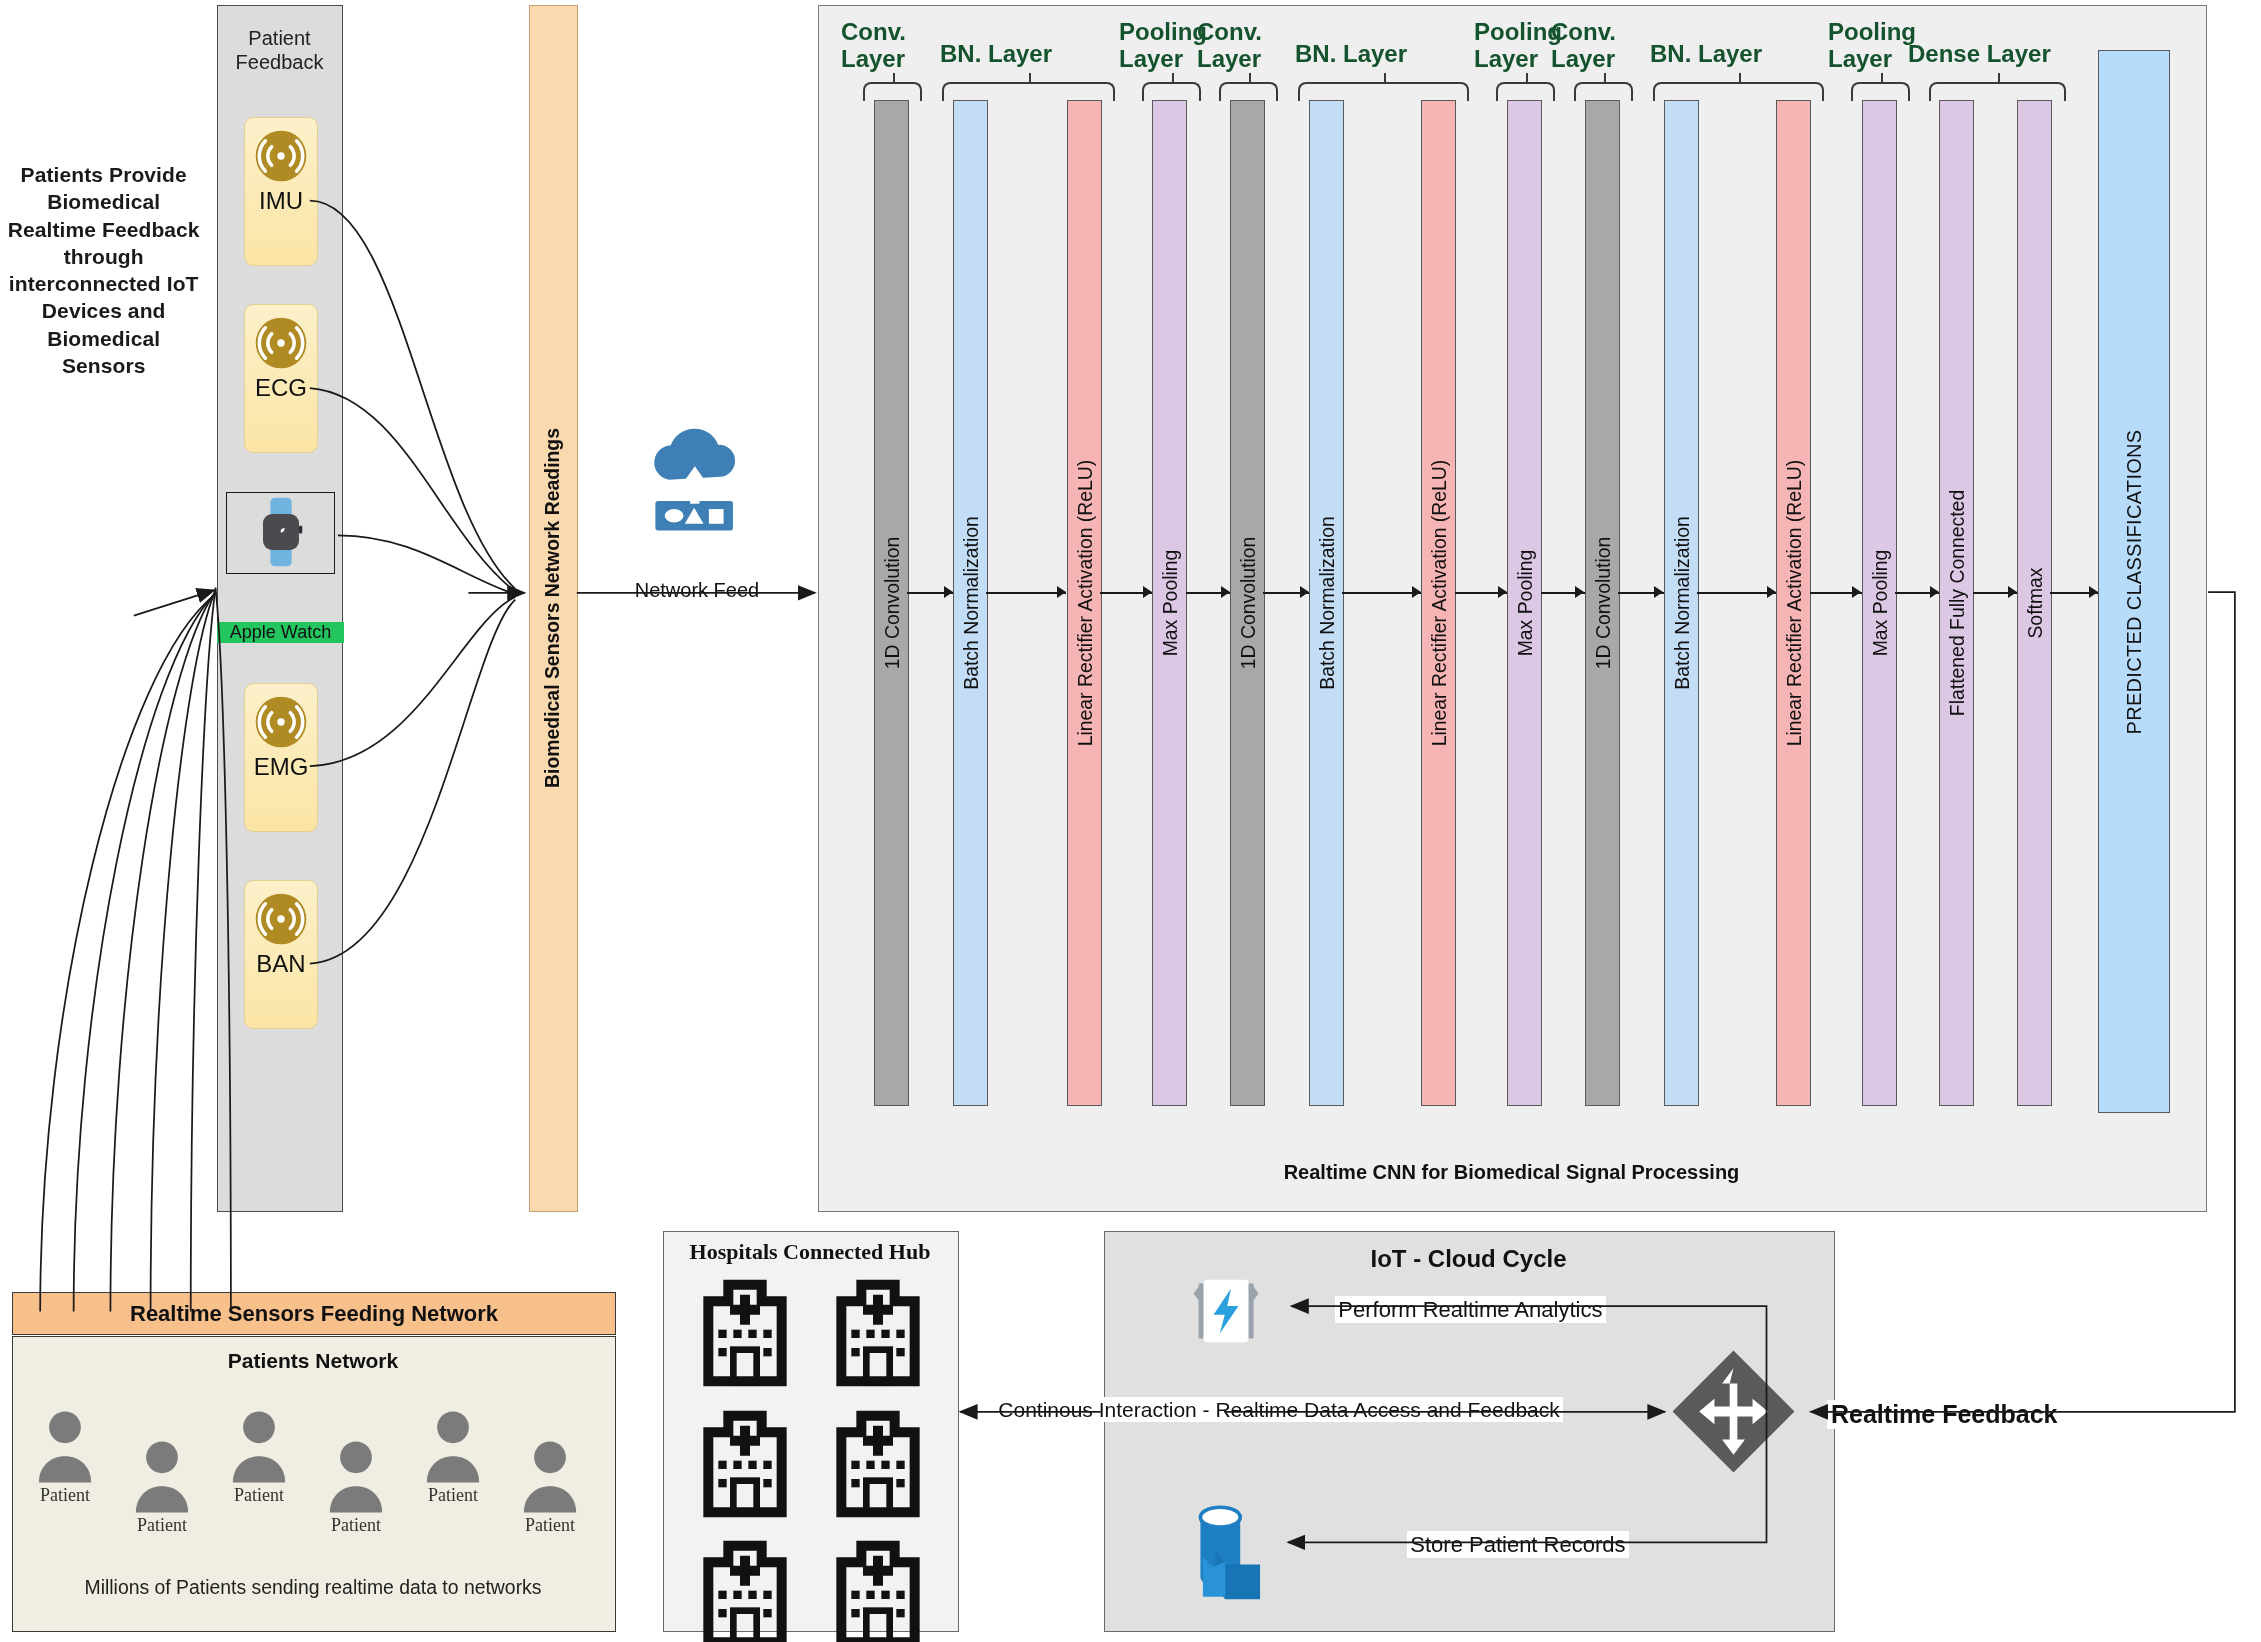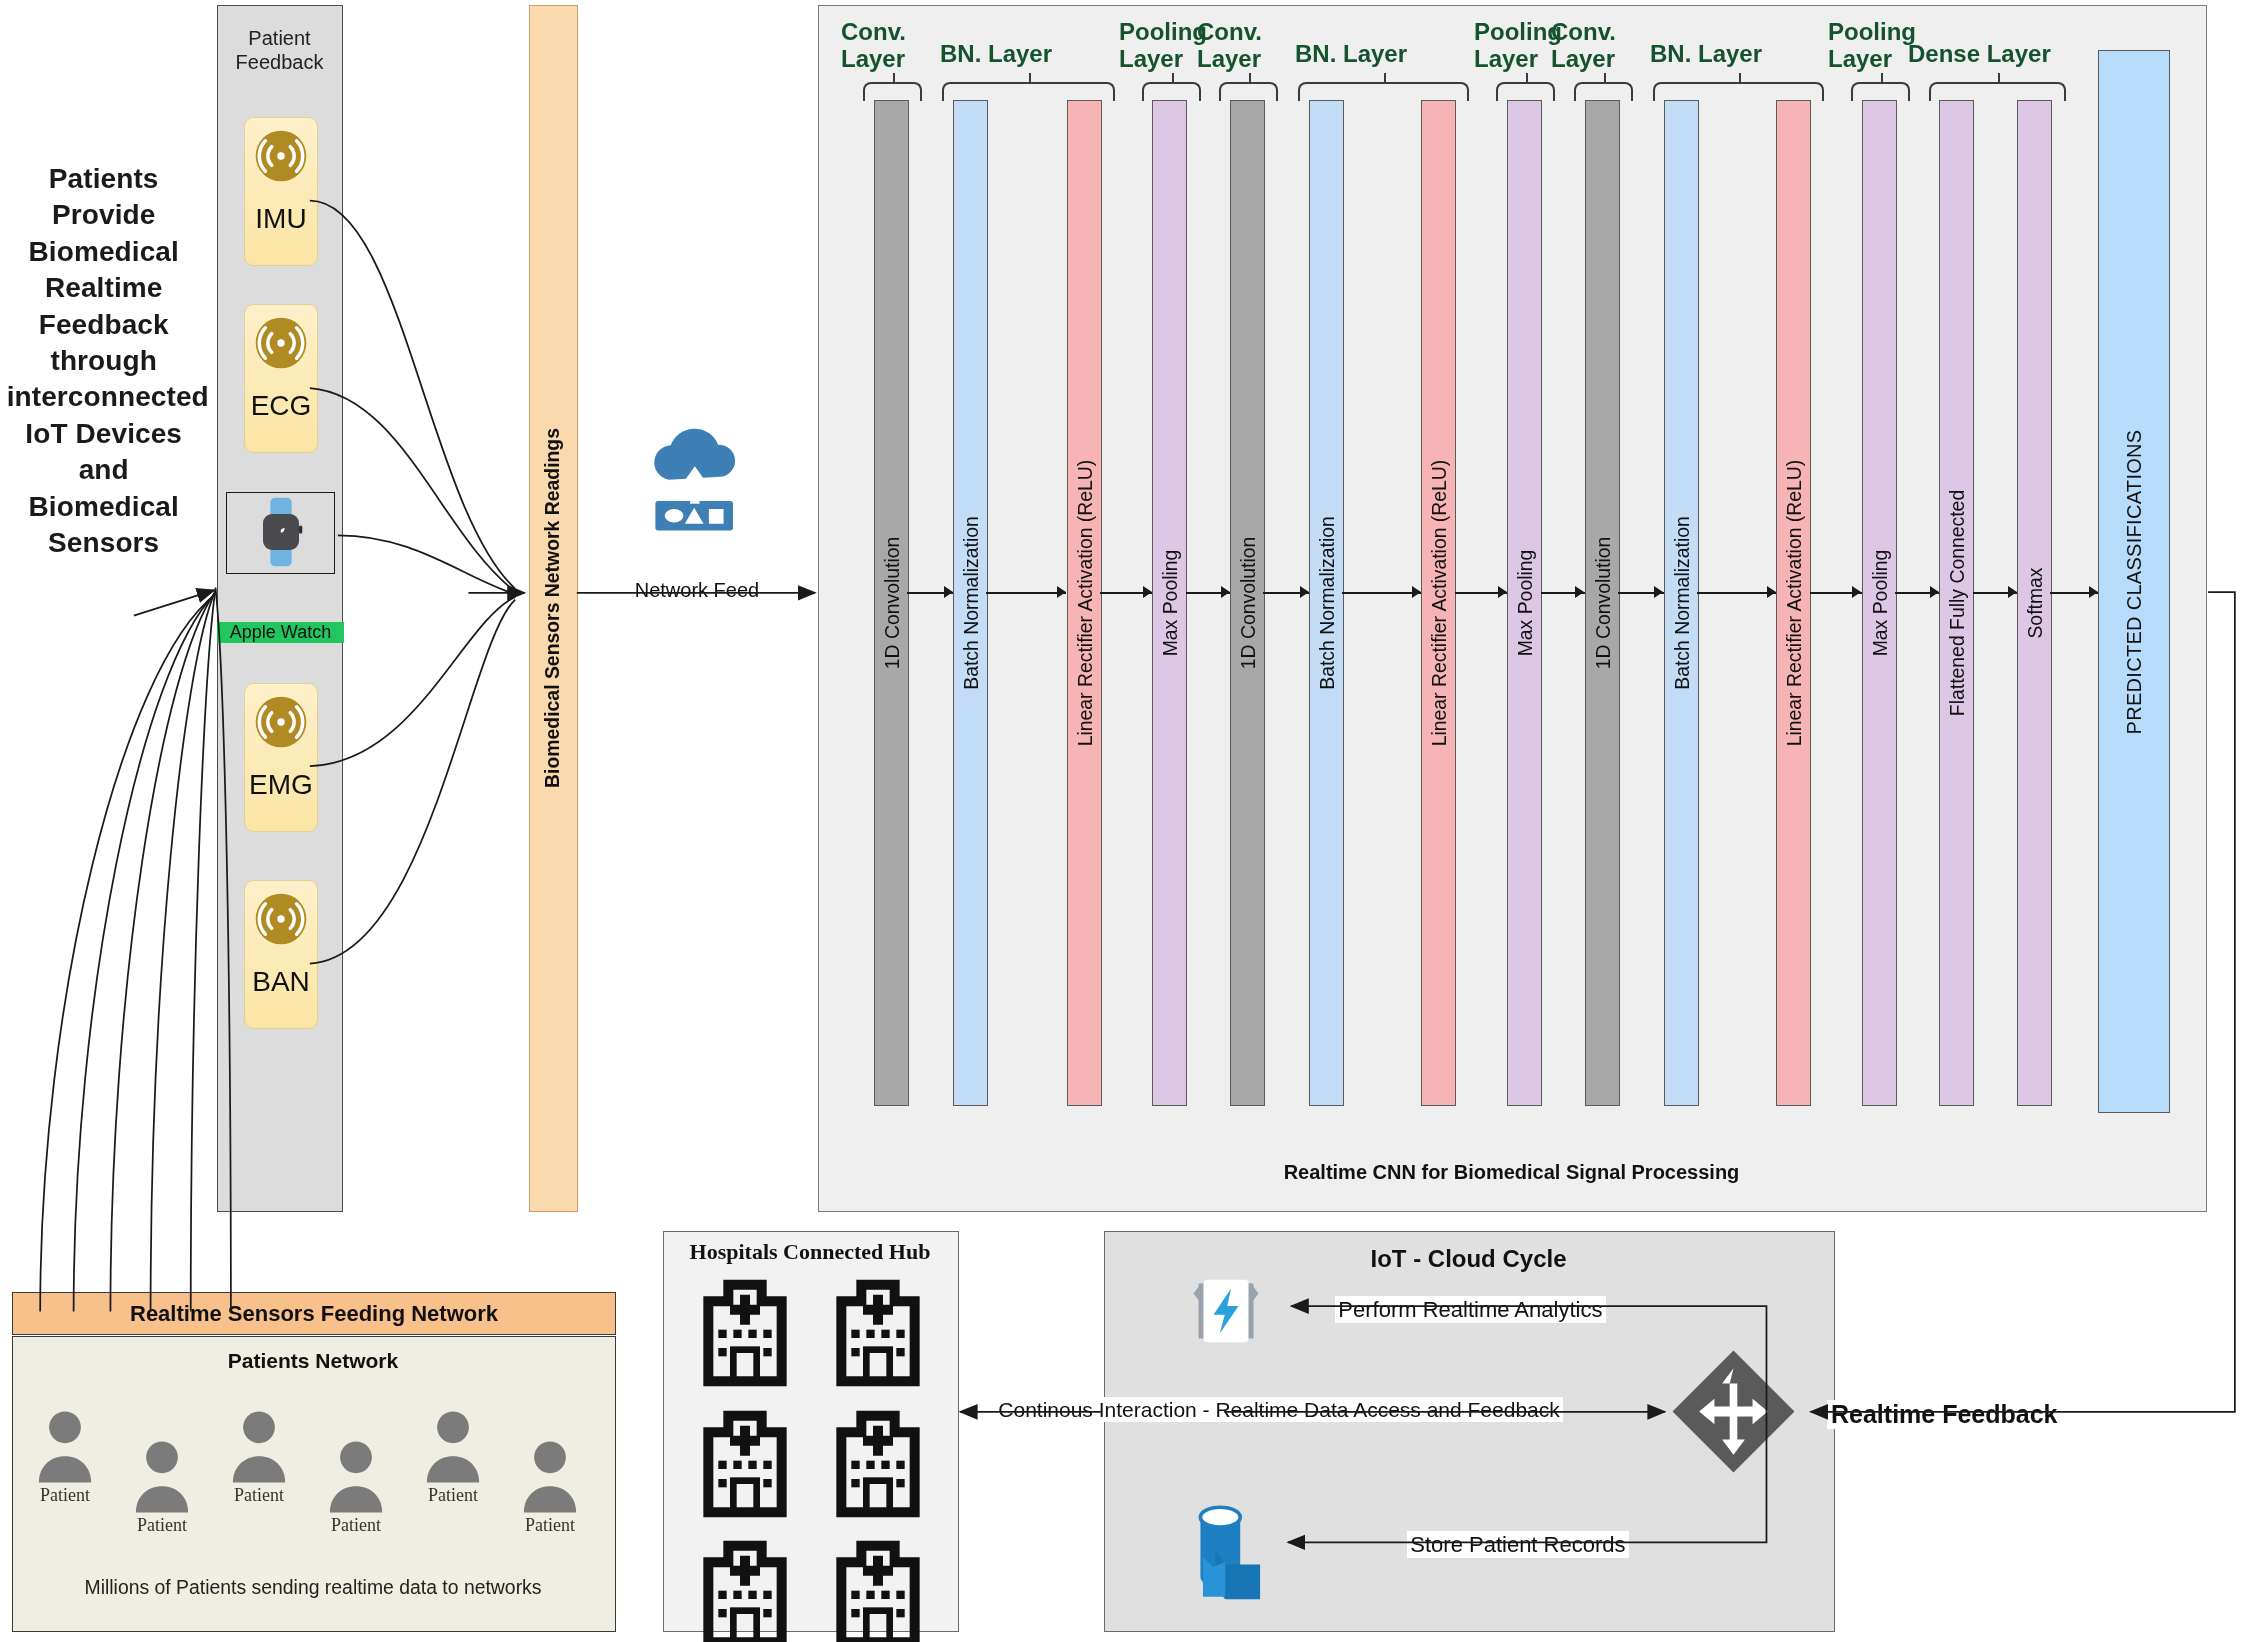--- a/index.html
+++ b/index.html
@@ -3,31 +3,31 @@
 <meta charset="utf-8">
 <style>
   html,body{margin:0;padding:0;background:#ffffff;}
   body{width:2261px;height:1642px;position:relative;overflow:hidden;
        font-family:"Liberation Sans", sans-serif; color:#1a1a1a;}
   .abs{position:absolute;}
   .vert{writing-mode:vertical-rl;transform:rotate(180deg);}
 
   
   #intro-text{left:6.7px;top:161px;width:194px;text-align:center;
-    font-size:28px;font-weight:bold;line-height:1.30;letter-spacing:0.1px;}
+    font-size:21px;font-weight:bold;line-height:1.30;letter-spacing:0.1px;}
 
   
   #patient-feedback-panel{left:217px;top:5.4px;width:124px;height:1205px;
     background:#dcdcdc;border:0.7px solid #4d4d4d;}
   #patient-feedback-title{left:221px;top:27px;width:117px;text-align:center;
     font-size:20px;line-height:1.18;color:#222;}
   .sensor-card{width:72px;height:147px;background:#fbe7b0;border:0.7px solid #e3cf92;
     border-radius:9.4px;background-image:linear-gradient(180deg,#fdf0ca 0%,#fbe5a5 100%);}
   .sensor-ico{width:54px;height:54px;margin:10.7px auto 0;display:block;}
-  .sensor-lbl{text-align:center;font-size:28px;color:#111;margin-top:20px;}
+  .sensor-lbl{text-align:center;font-size:24px;color:#111;margin-top:4px;}
   #watch-box{left:226px;top:492px;width:107px;height:80px;border:1.3px solid #1a1a1a;background:#dcdcdc;}
   #watch-lbl{left:217px;top:622px;width:127px;text-align:center;font-size:18px;color:#111;background:#22c55e;}
 
   
   #readings-bar{left:529px;top:5.4px;width:47px;height:1205px;background:#fbd9ae;
     border:0.7px solid #c8a070;}
   #readings-label{left:529px;top:5.4px;width:47px;height:1205px;
     display:flex;align-items:center;justify-content:center;
     font-size:19.4px;font-weight:bold;color:#111;}
 

